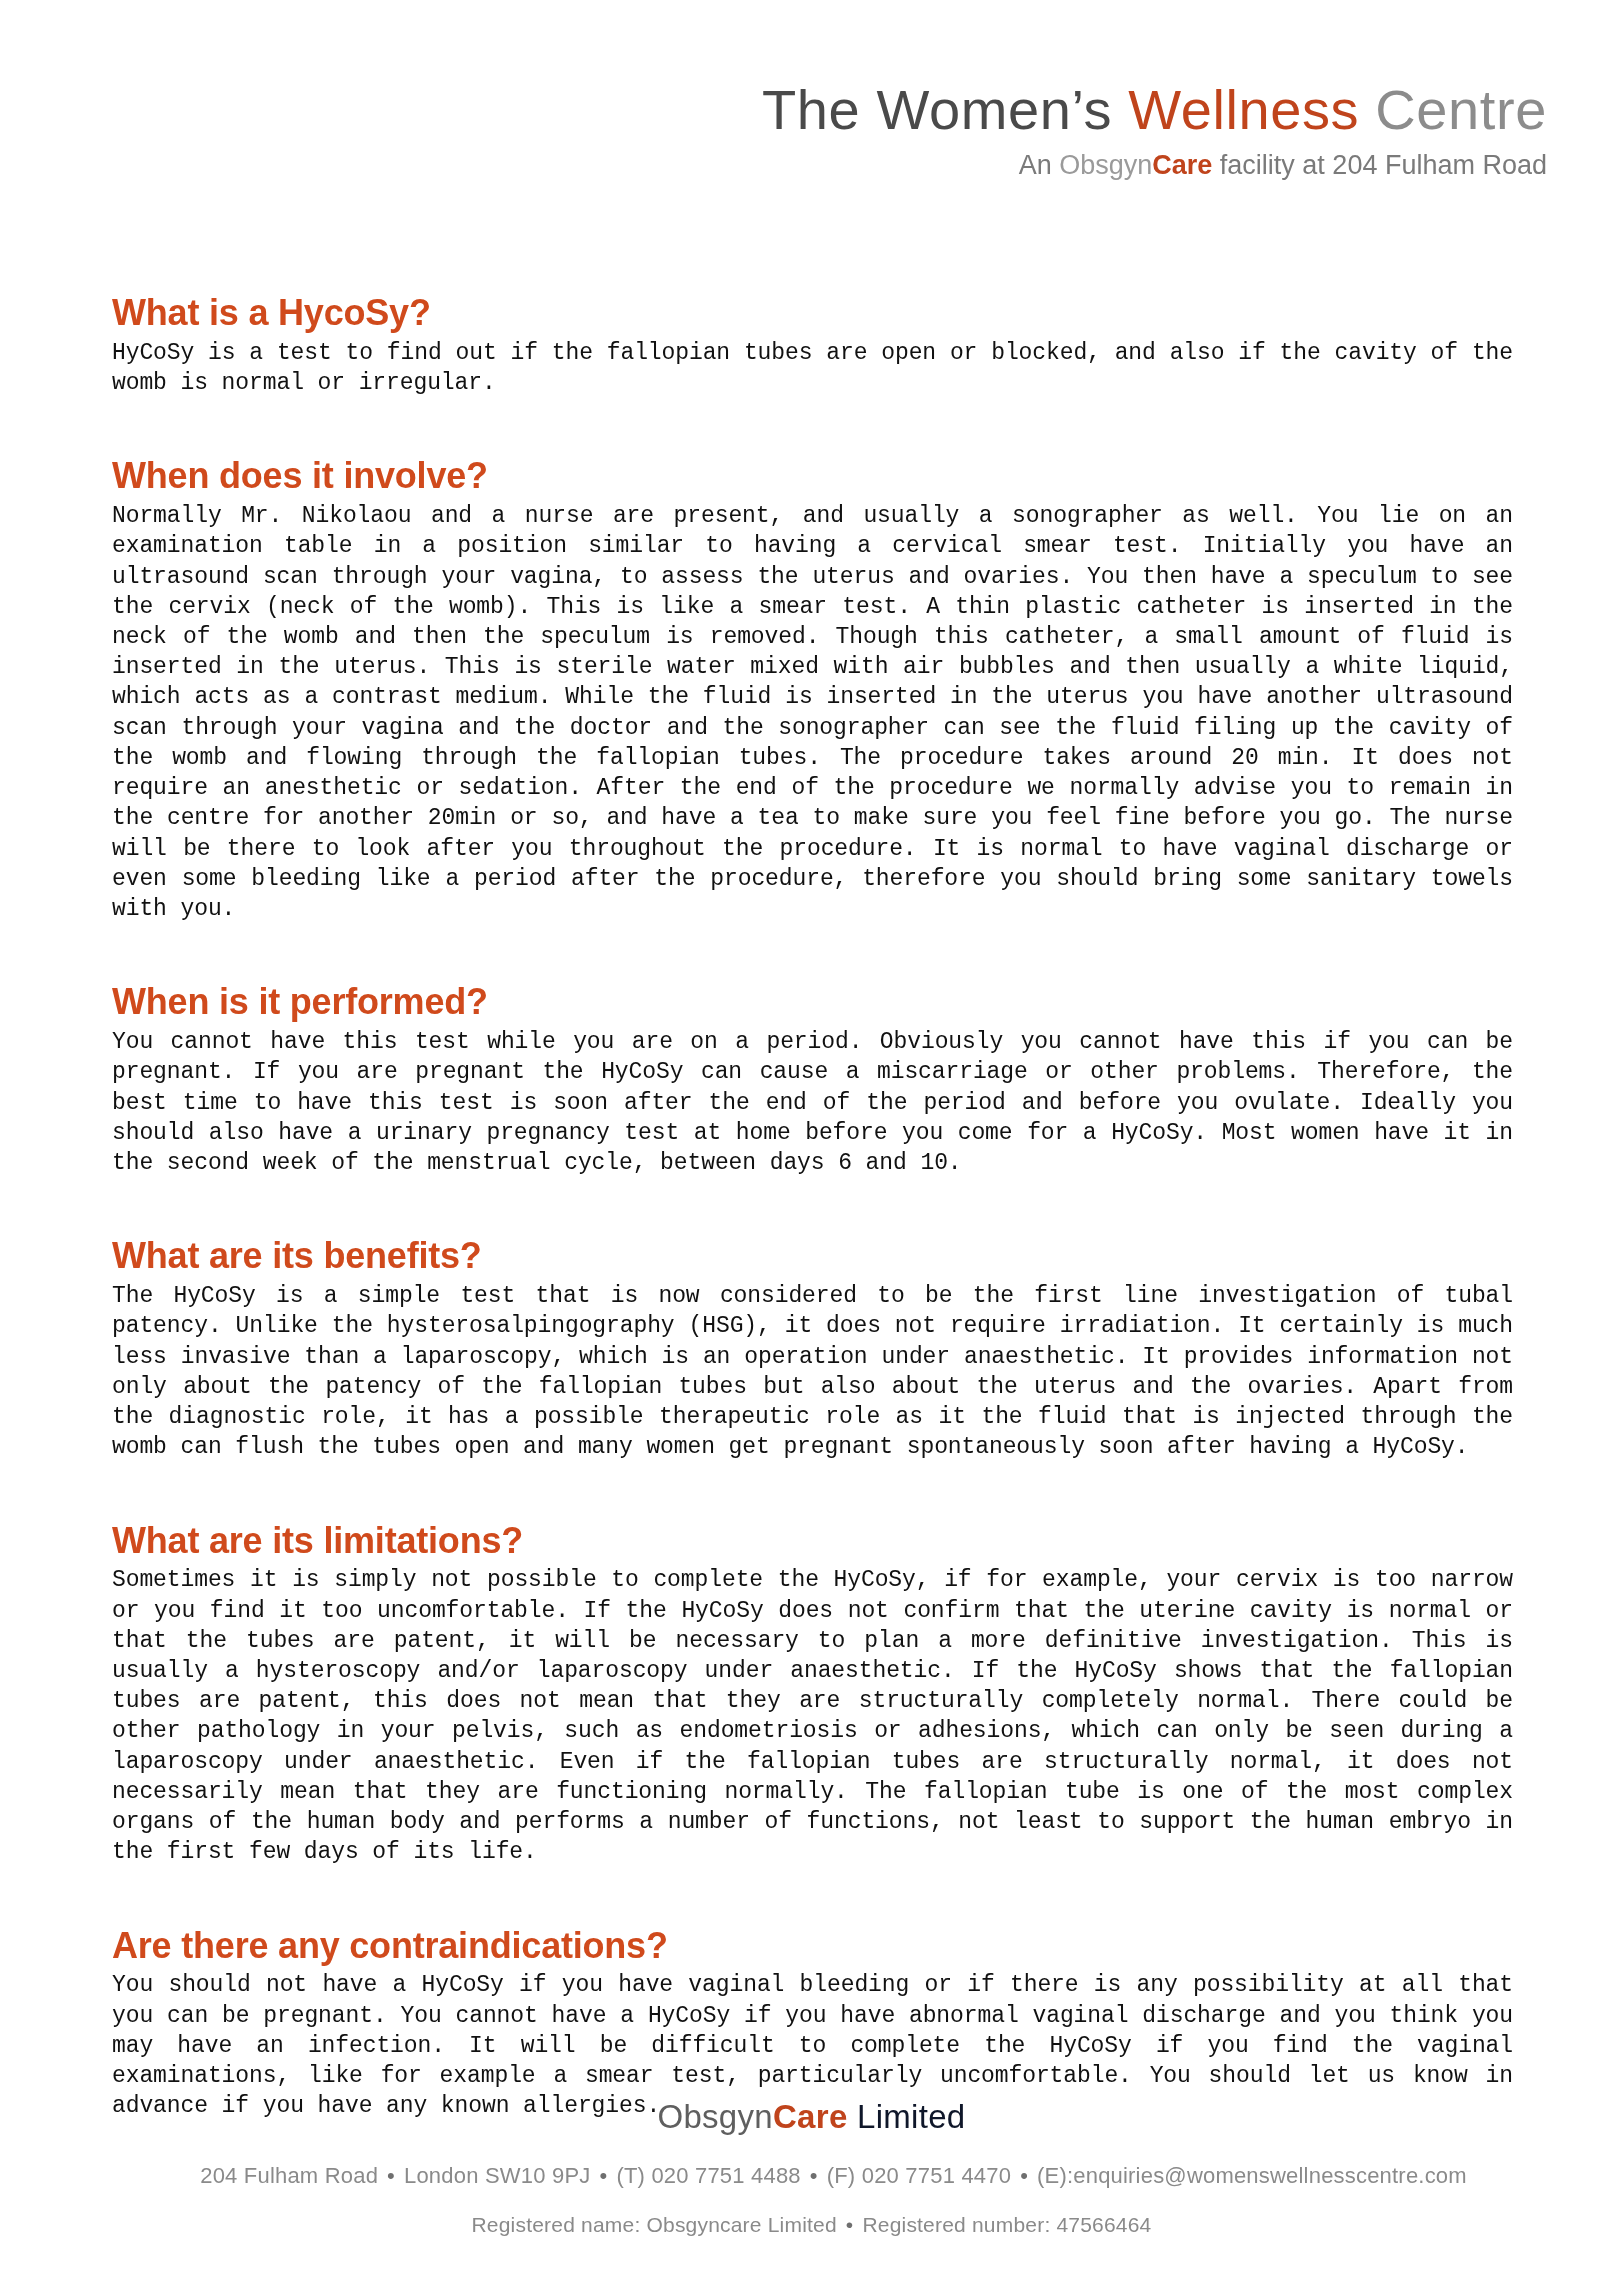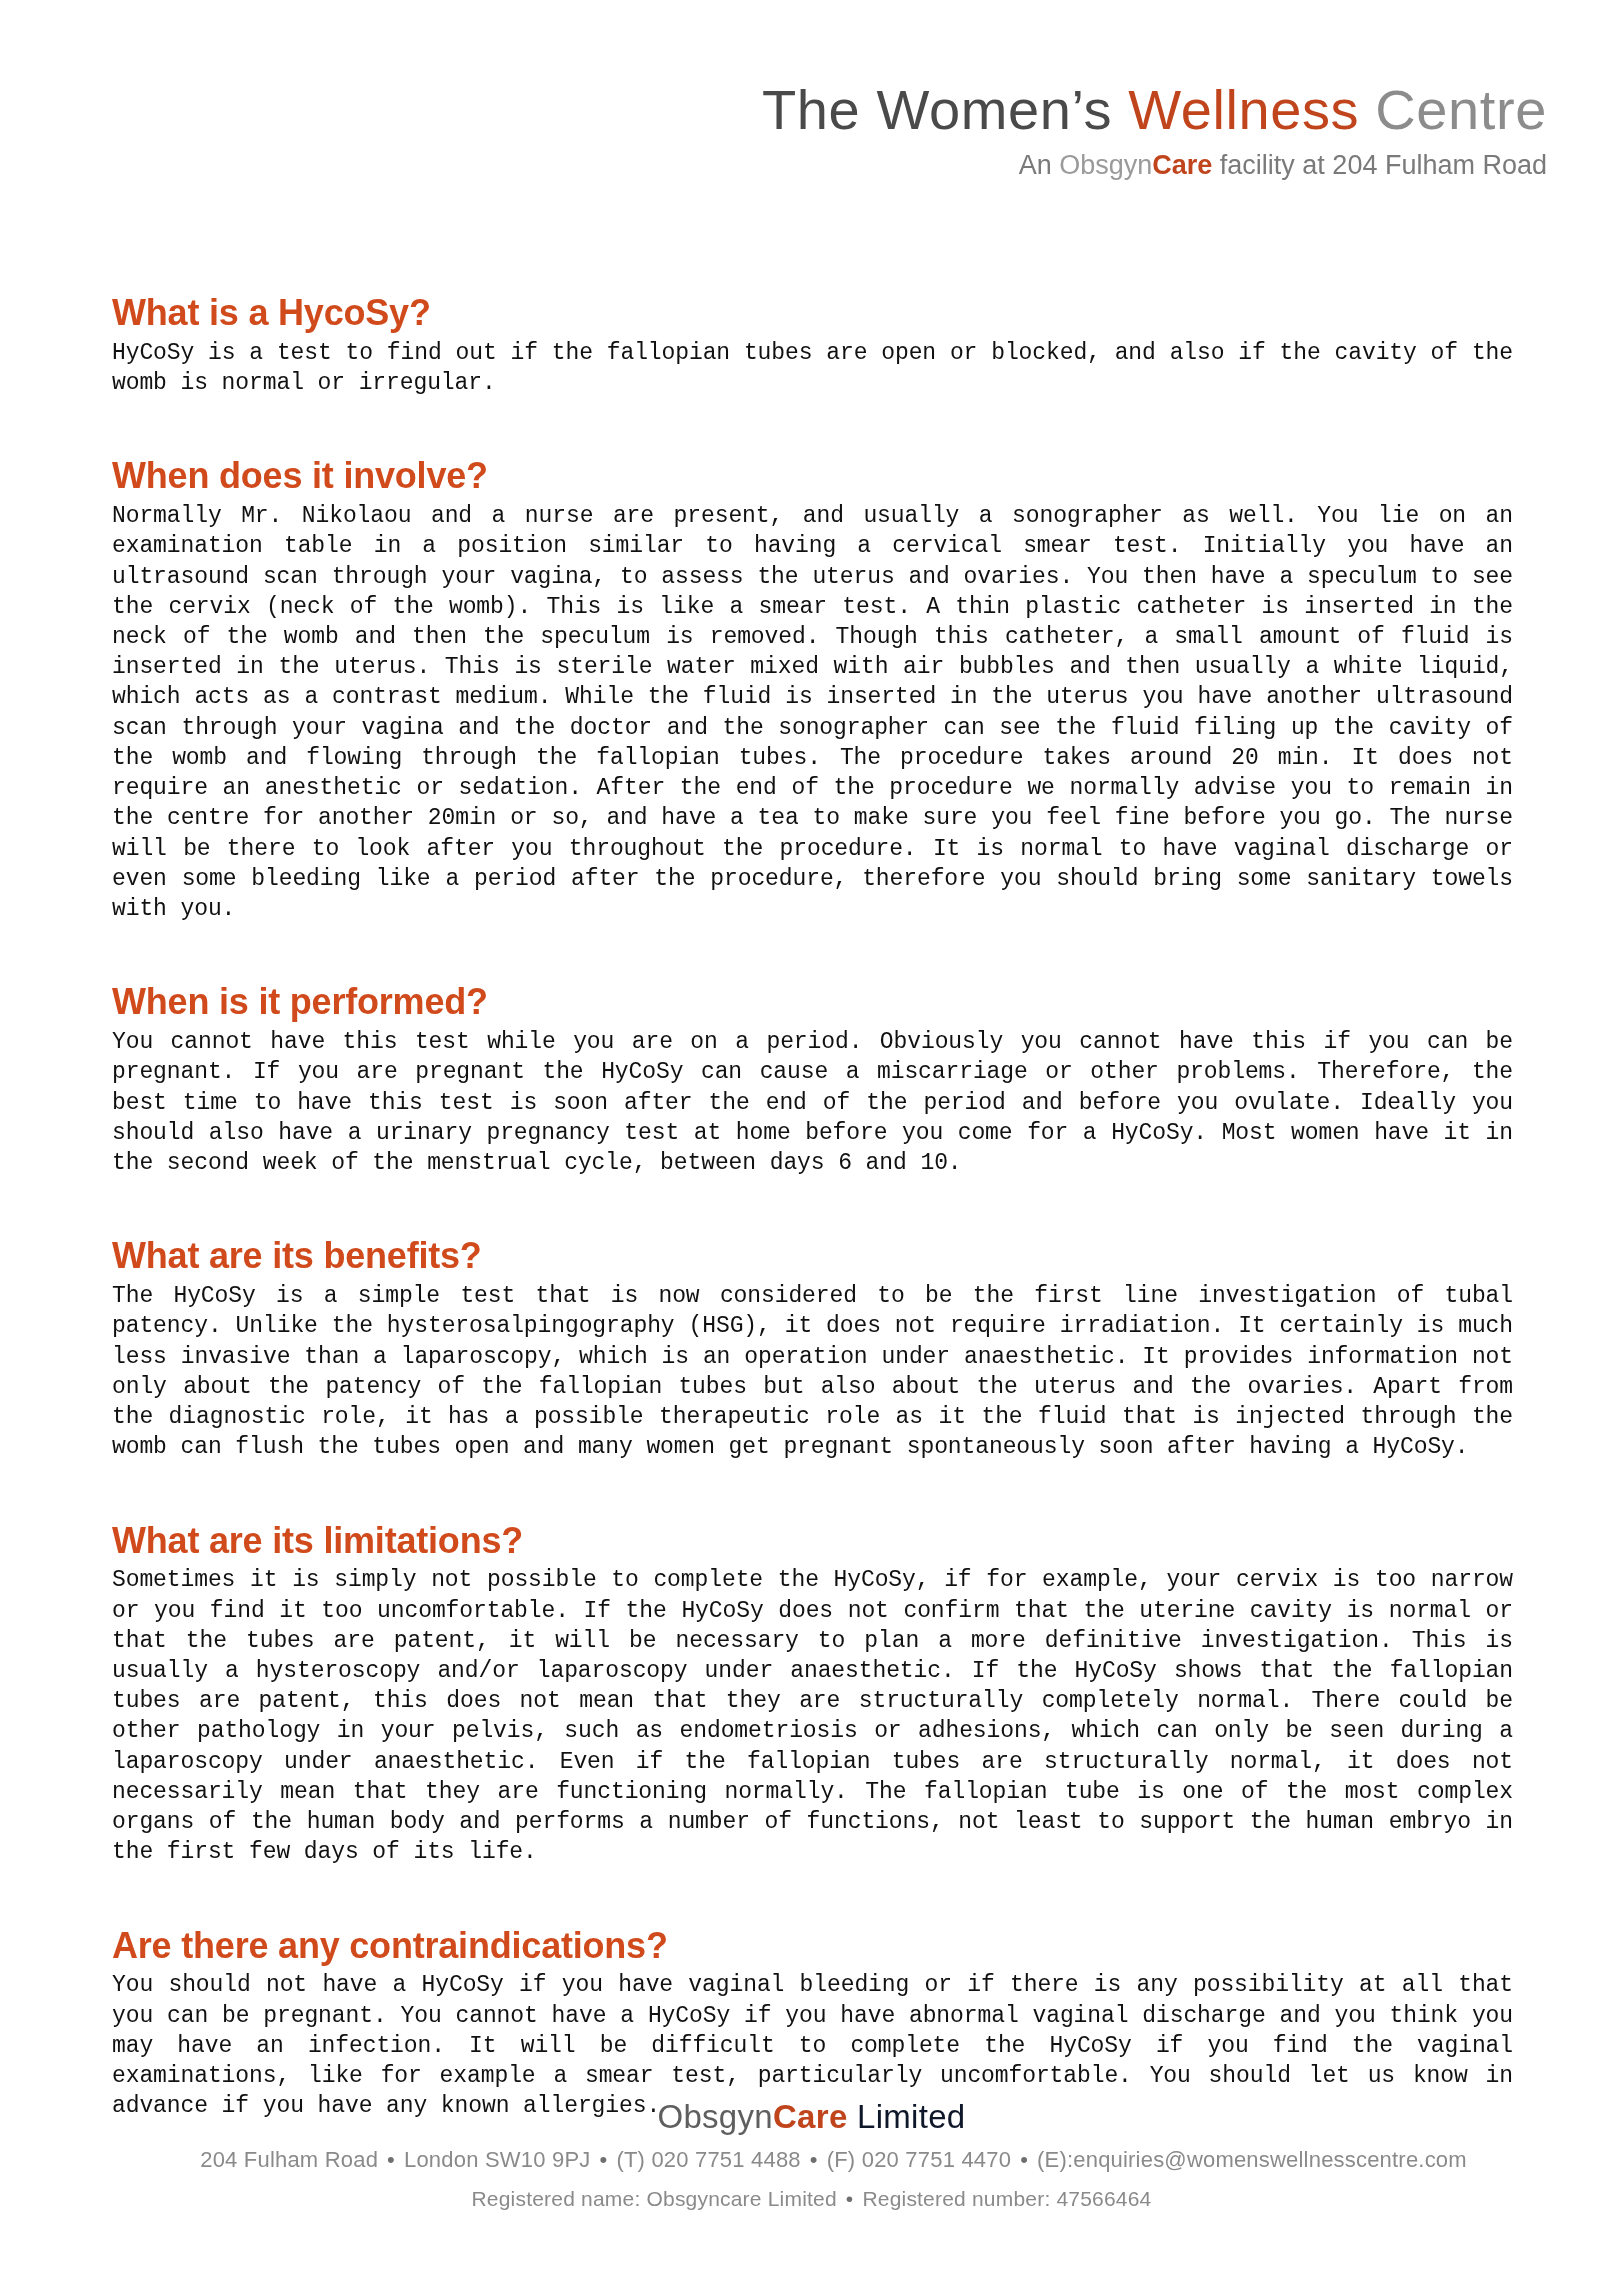--- a/index.html
+++ b/index.html
@@ -109,29 +109,29 @@
   }
   .footer-company {
     font-size: 33px;
     color: #5f5f5f;
     letter-spacing: 0.3px;
   }
   .footer-company .obsgyn { color: #5f5f5f; }
   .footer-company .care { color: #c0441c; font-weight: 600; }
   .footer-company .limited { color: #0f172a; }
   .footer-contact {
-    margin-top: 11px;
+    margin-top: 27px;
     font-size: 22px;
     color: #8a8a8a;
     letter-spacing: 0.2px;
     white-space: nowrap;
     padding-left: 44px;
   }
   .footer-registered {
-    margin-top: 14px;
+    margin-top: 24px;
     font-size: 21px;
     color: #8a8a8a;
     letter-spacing: 0.2px;
     white-space: nowrap;
   }
   .sep {
     display: inline-block;
     padding: 0 9px;
     color: #6f6f6f;
   }

